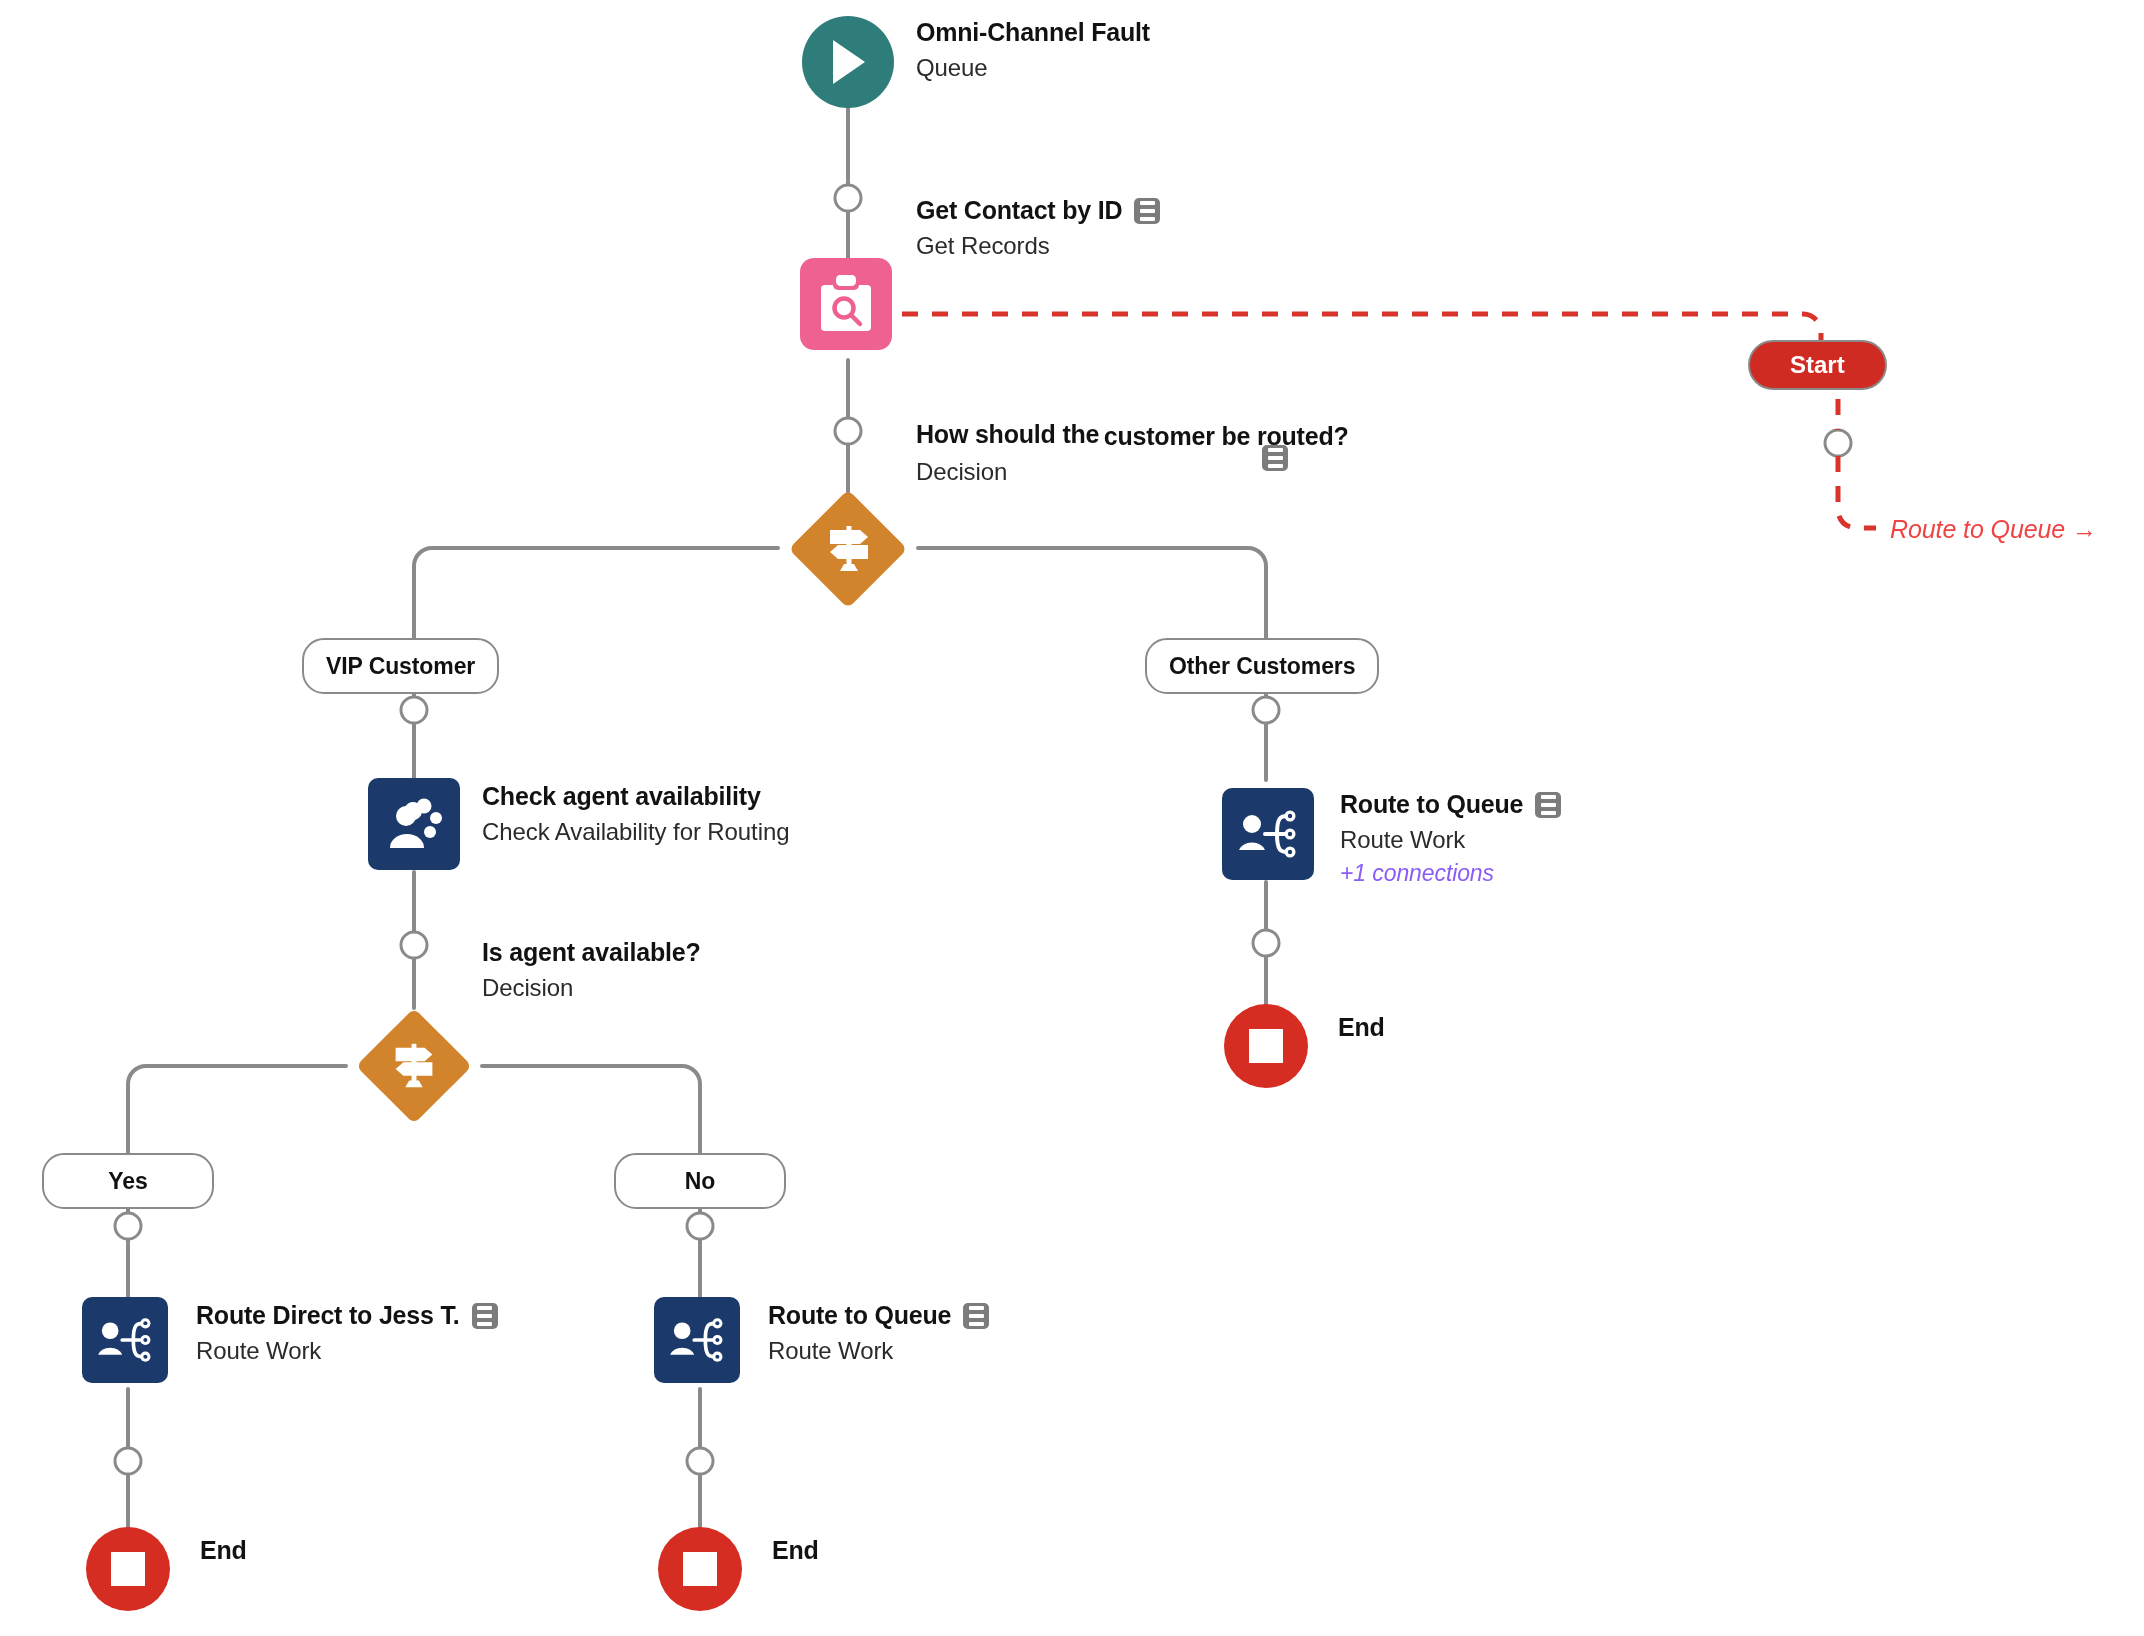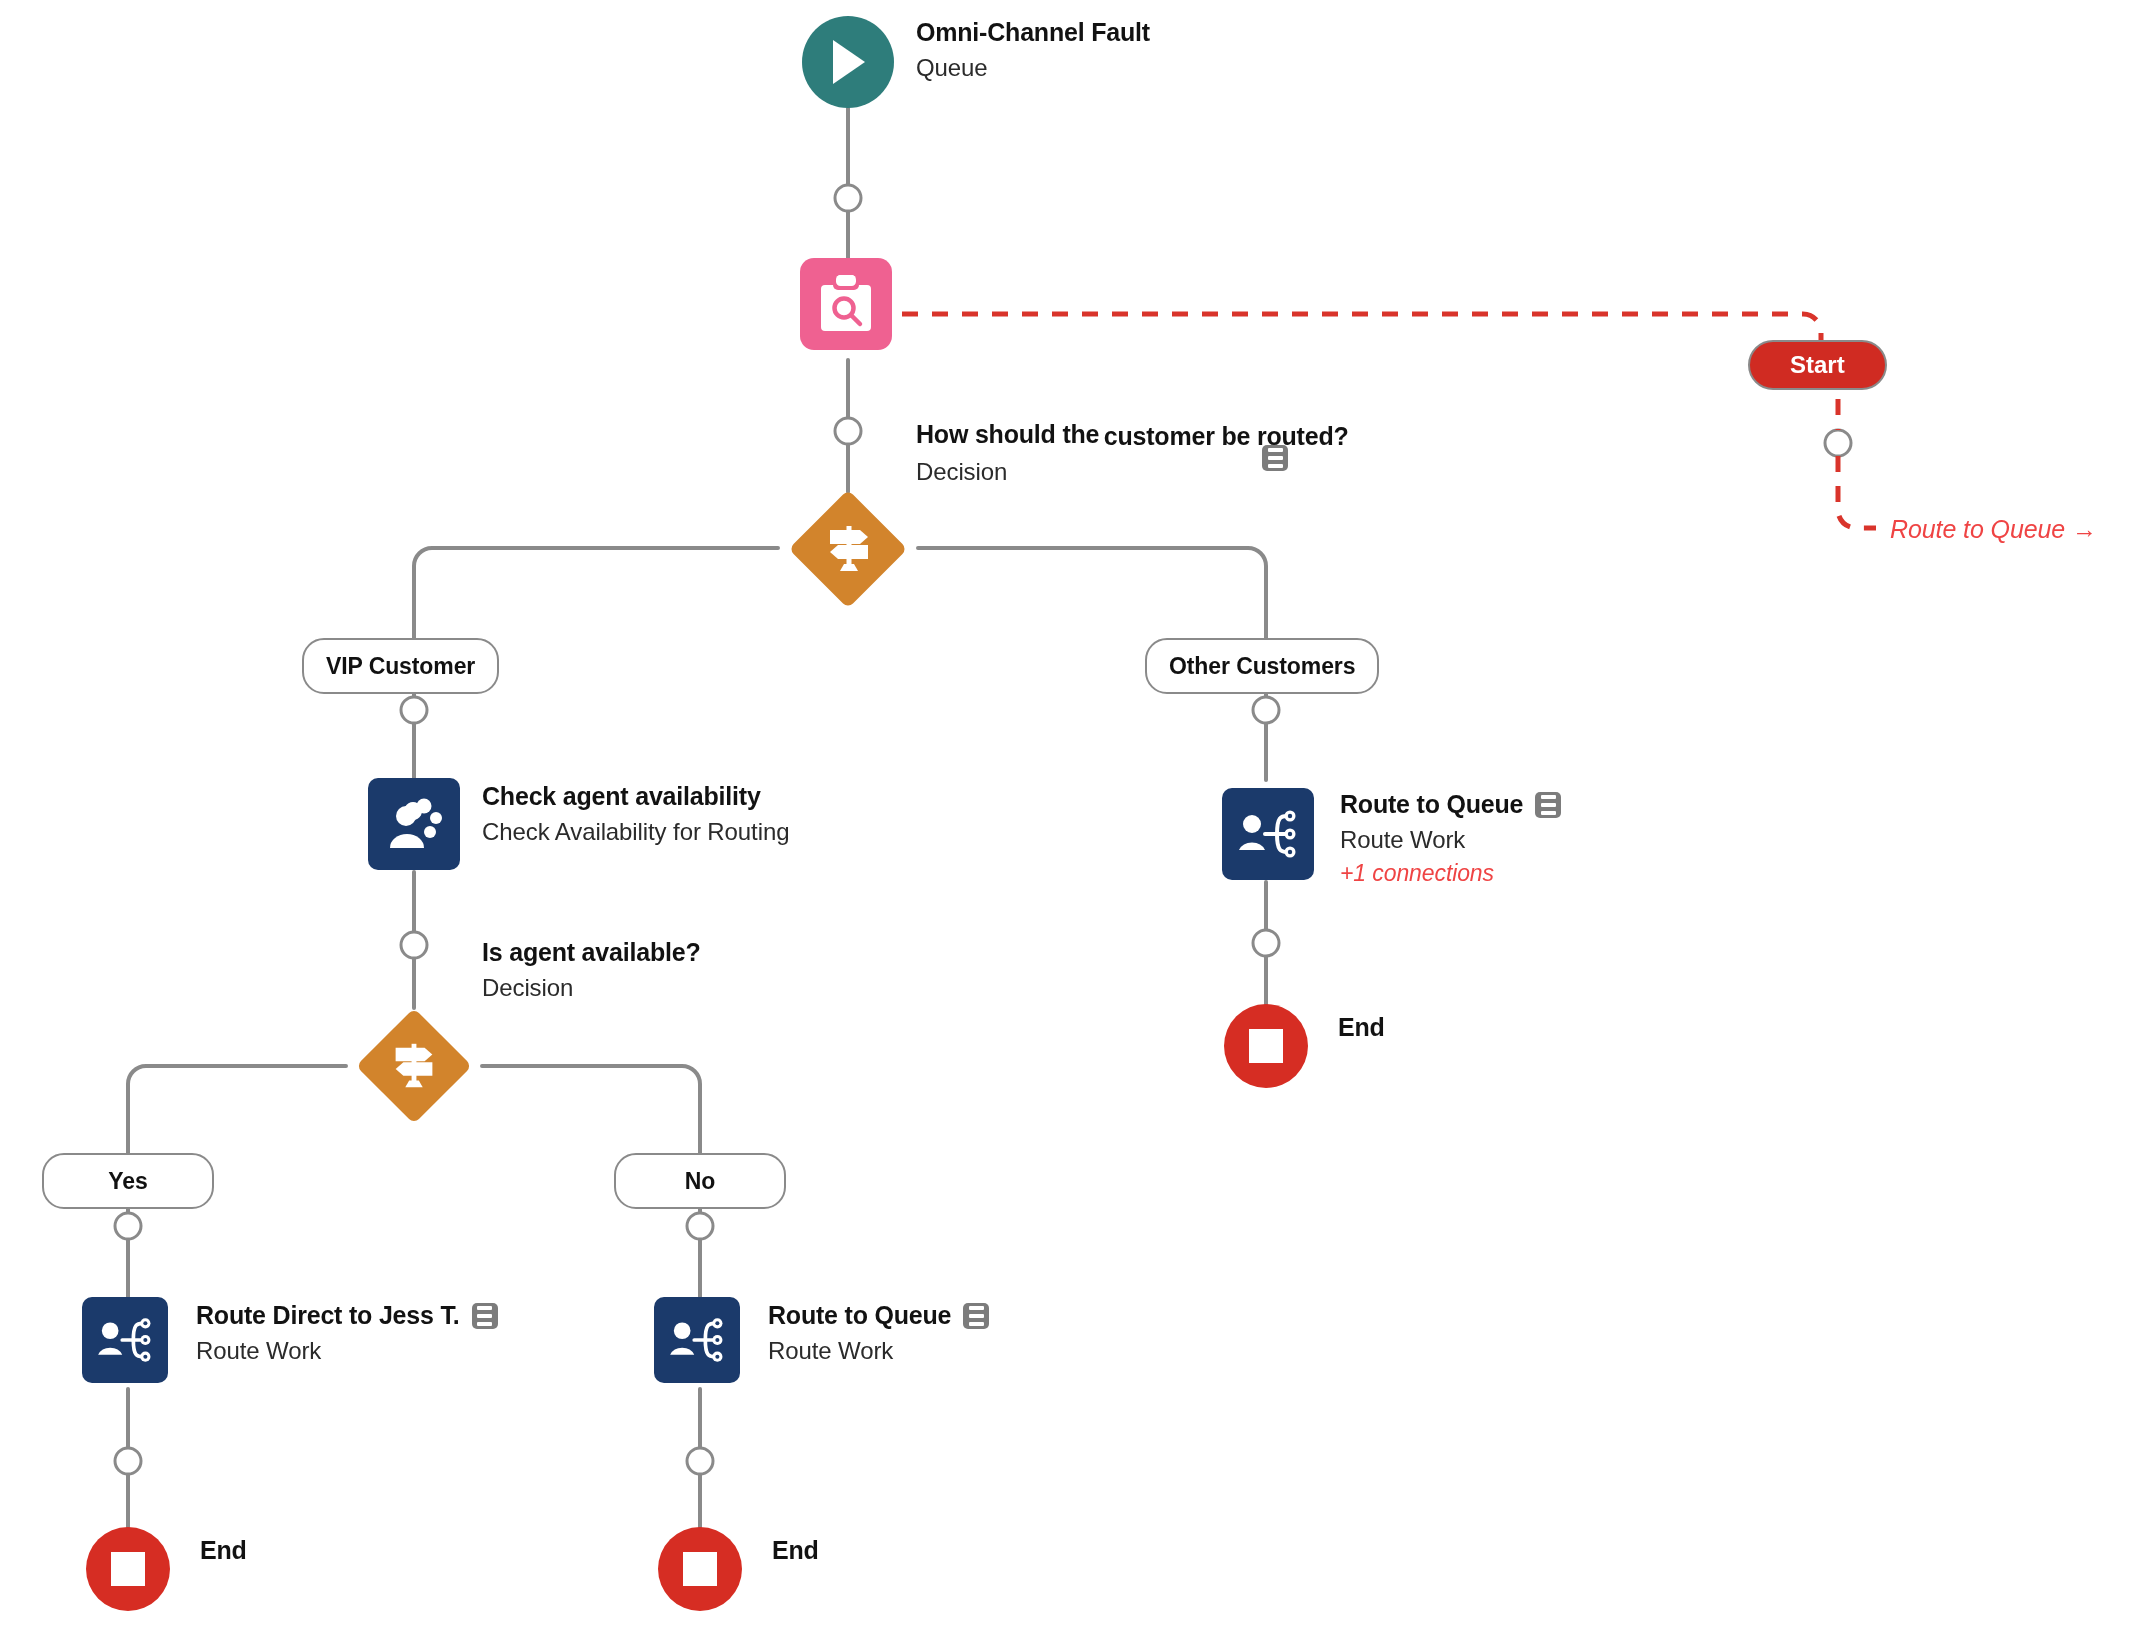--- a/index.html
+++ b/index.html
@@ -92,21 +92,21 @@
   .lbl-sub {
     font-size: 24px;
     font-weight: normal;
     color: #2b2b2b;
     margin-top: 7px;
     letter-spacing: -0.1px;
   }
   .lbl-link {
     font-size: 23px;
     font-style: italic;
-    color: #ef4444;
+    color: #8b5cf6;
     margin-top: 6px;
     letter-spacing: -0.1px;
   }
   .title-row { display: flex; align-items: center; gap: 12px; }
 
   
   .desc-badge {
     width: 26px; height: 26px;
     border-radius: 5px;
     background: #7c7c7c;
@@ -254,20 +254,31 @@
     <div class="el-icon" style="background:#ef6191;">
       <svg width="54" height="58" viewBox="0 0 54 58" aria-hidden="true">
         <path d="M6 10 h42 a4 4 0 0 1 4 4 v38 a4 4 0 0 1 -4 4 H6 a4 4 0 0 1 -4 -4 V14 a4 4 0 0 1 4 -4 z" fill="#ffffff"></path>
         <rect x="17" y="0" width="20" height="14" rx="5" fill="#ffffff"></rect>
         <rect x="14" y="2" width="26" height="13" rx="5" fill="#ef6191"></rect>
         <rect x="17" y="0" width="20" height="11" rx="4.5" fill="#ffffff"></rect>
         <circle cx="25" cy="33" r="9.5" fill="none" stroke="#ef6191" stroke-width="4.5"></circle>
         <line x1="32" y1="40" x2="41" y2="49" stroke="#ef6191" stroke-width="4.5" stroke-linecap="round"></line>
       </svg>
     </div>
+  </div>
+  <div class="label-block" style="left:916px; top:196px;">
+    <div class="title-row">
+      <span class="lbl-title">Get Contact by ID</span>
+      <span class="desc-badge">
+          <i></i>
+          <i></i>
+          <i></i>
+        </span>
+    </div>
+    <div class="lbl-sub">Get Records</div>
   </div>
 
   <div class="fault-pill" style="left:1748px; top:340px;">Start</div>
   <div class="fault-link" style="left:1890px; top:515px;">Route to Queue →</div>
 
   <div class="node" style="left:776px; top:490px; width:145px; height:118px;">
     <div class="diamond-wrap" style="width:145px; height:118px; position:relative;">
       <div class="diamond" style="width:84px; height:84px; left:30px; top:17px;"></div>
       <div class="diamond-glyph">
         <svg width="58" height="58" viewBox="0 0 58 58" aria-hidden="true" style="position:relative;z-index:3;">

